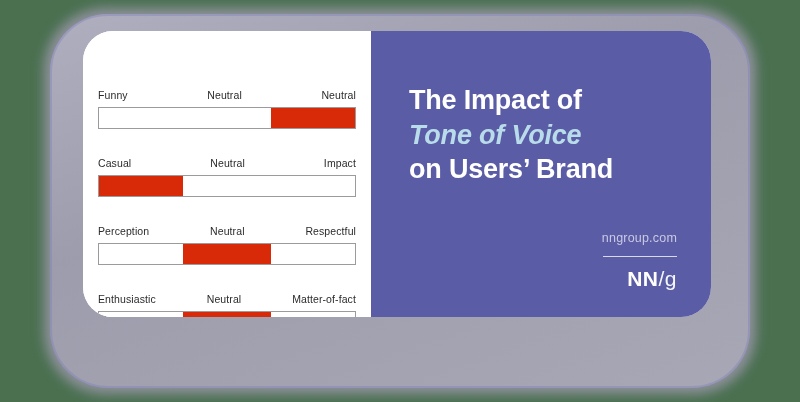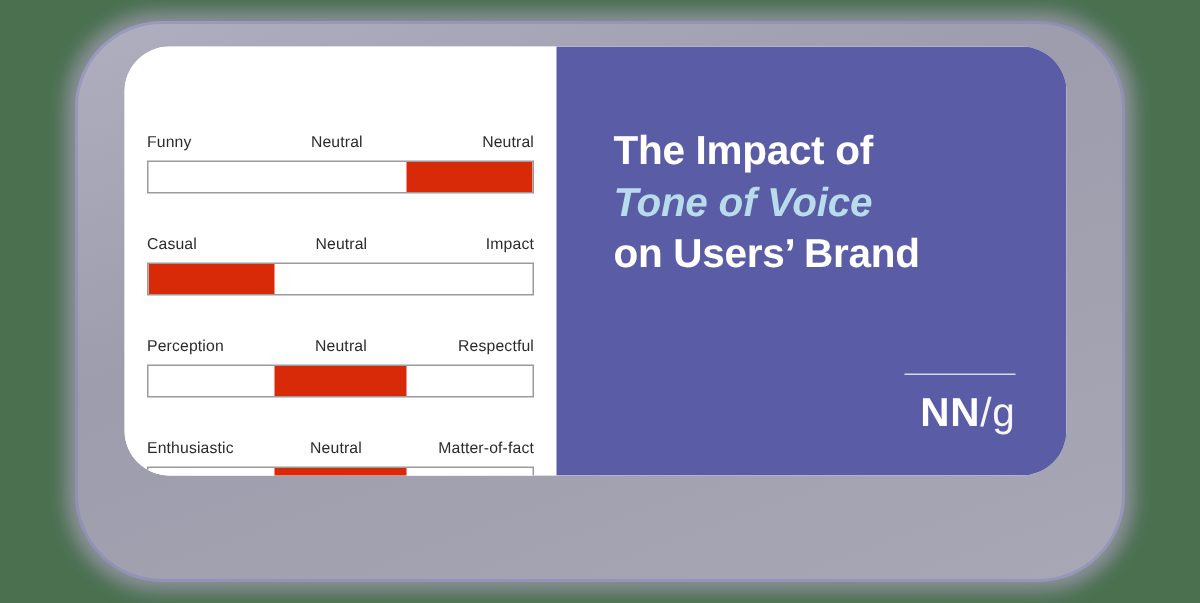--- a/index.html
+++ b/index.html
@@ -141,21 +141,21 @@
     margin-bottom: 5px;
   }
   #brand-divider {
     display: inline-block;
     width: 74px;
     height: 1px;
     background: #d9d9ec;
     margin-bottom: 7px;
   }
   #logo {
-    font-size: 27px;
+    font-size: 21px;
     color: #ffffff;
     line-height: 1;
     letter-spacing: 0.5px;
   }
   #logo .logo-nn { font-weight: bold; }
   #logo .logo-slash { font-weight: normal; opacity: 0.95; }
   #logo .logo-g { font-weight: normal; opacity: 0.95; }
 </style>
 </head>
 <body>
@@ -216,20 +216,21 @@
 
   <div id="purple-panel">
 
     <div id="headline">
       <span class="headline-line">The Impact of</span>
       <span class="headline-line accent">Tone of Voice</span>
       <span class="headline-line">on Users’ Brand</span>
     </div>
 
     <div id="brand-block">
+      <div id="site-url">nngroup.com</div>
       <div>
         <span id="brand-divider"></span>
       </div>
       <div id="logo"><span class="logo-nn">NN</span><span class="logo-slash">/</span><span class="logo-g">g</span></div>
     </div>
 
   </div>
 
 </div>
 

